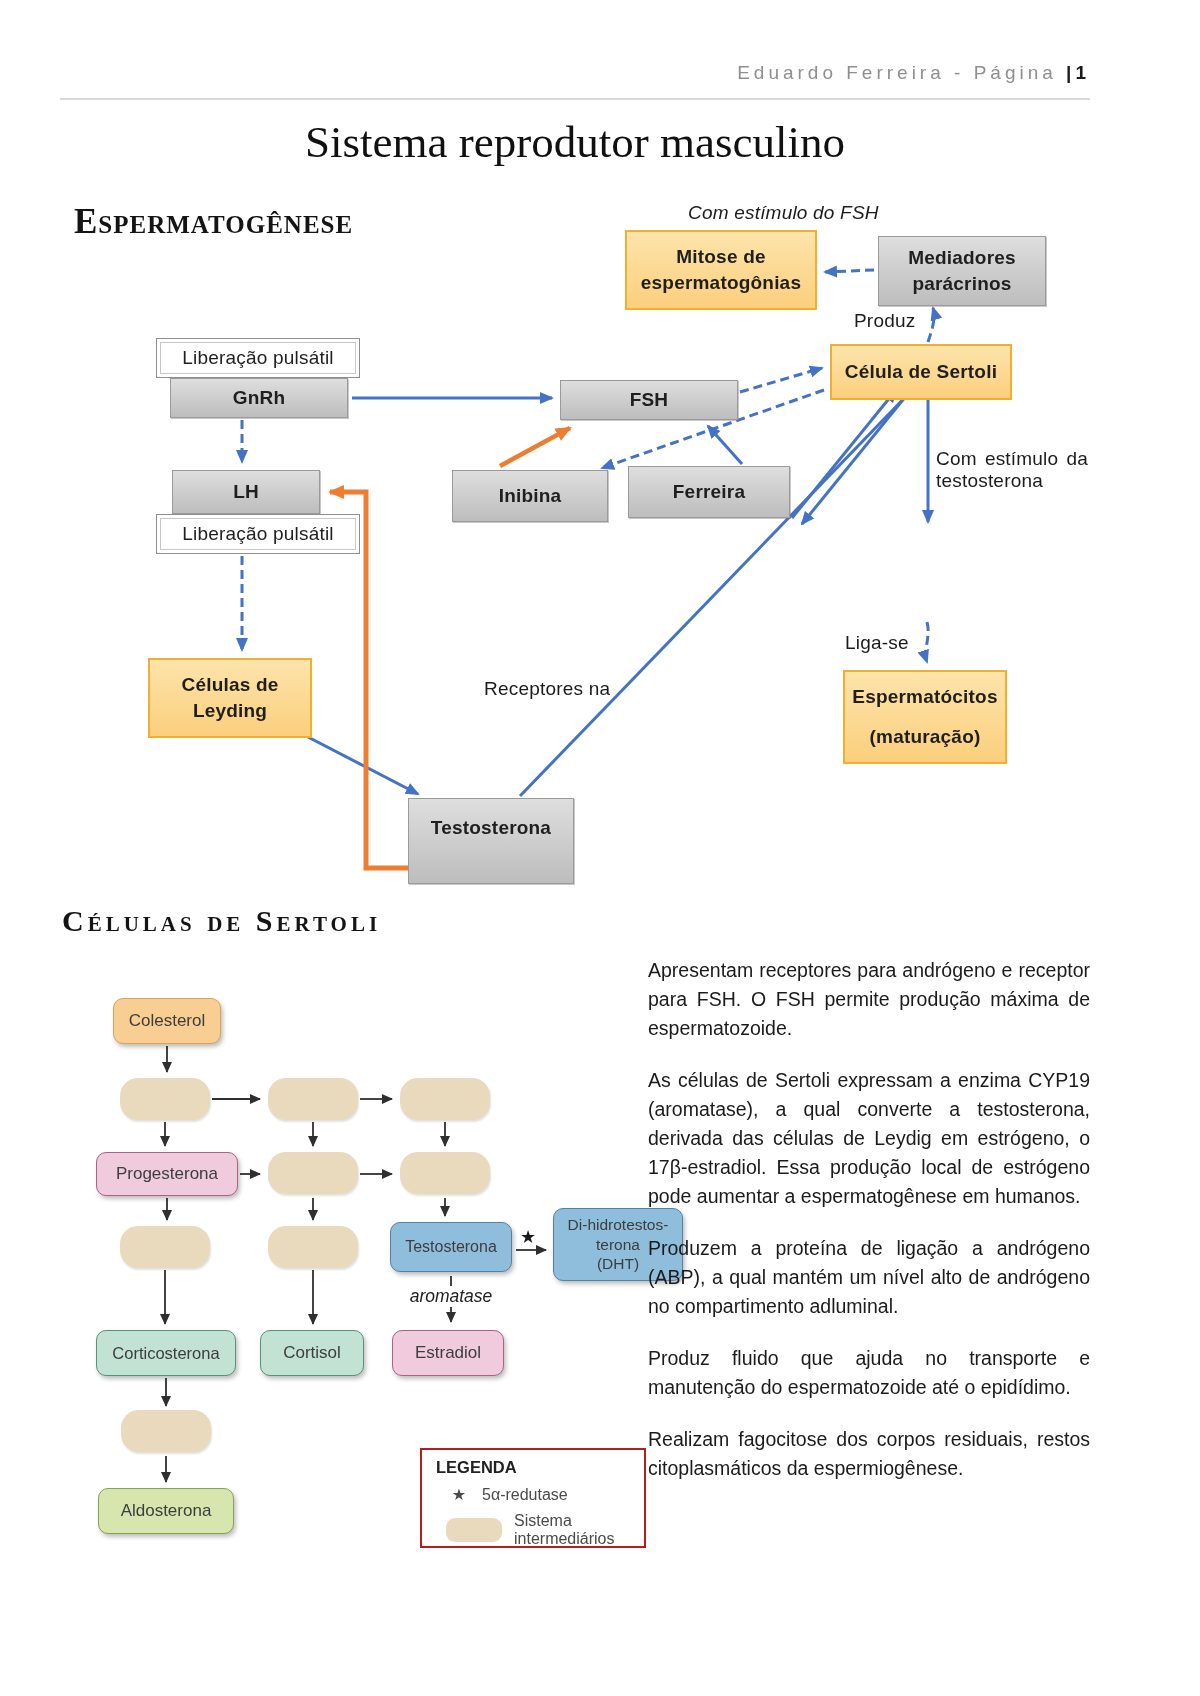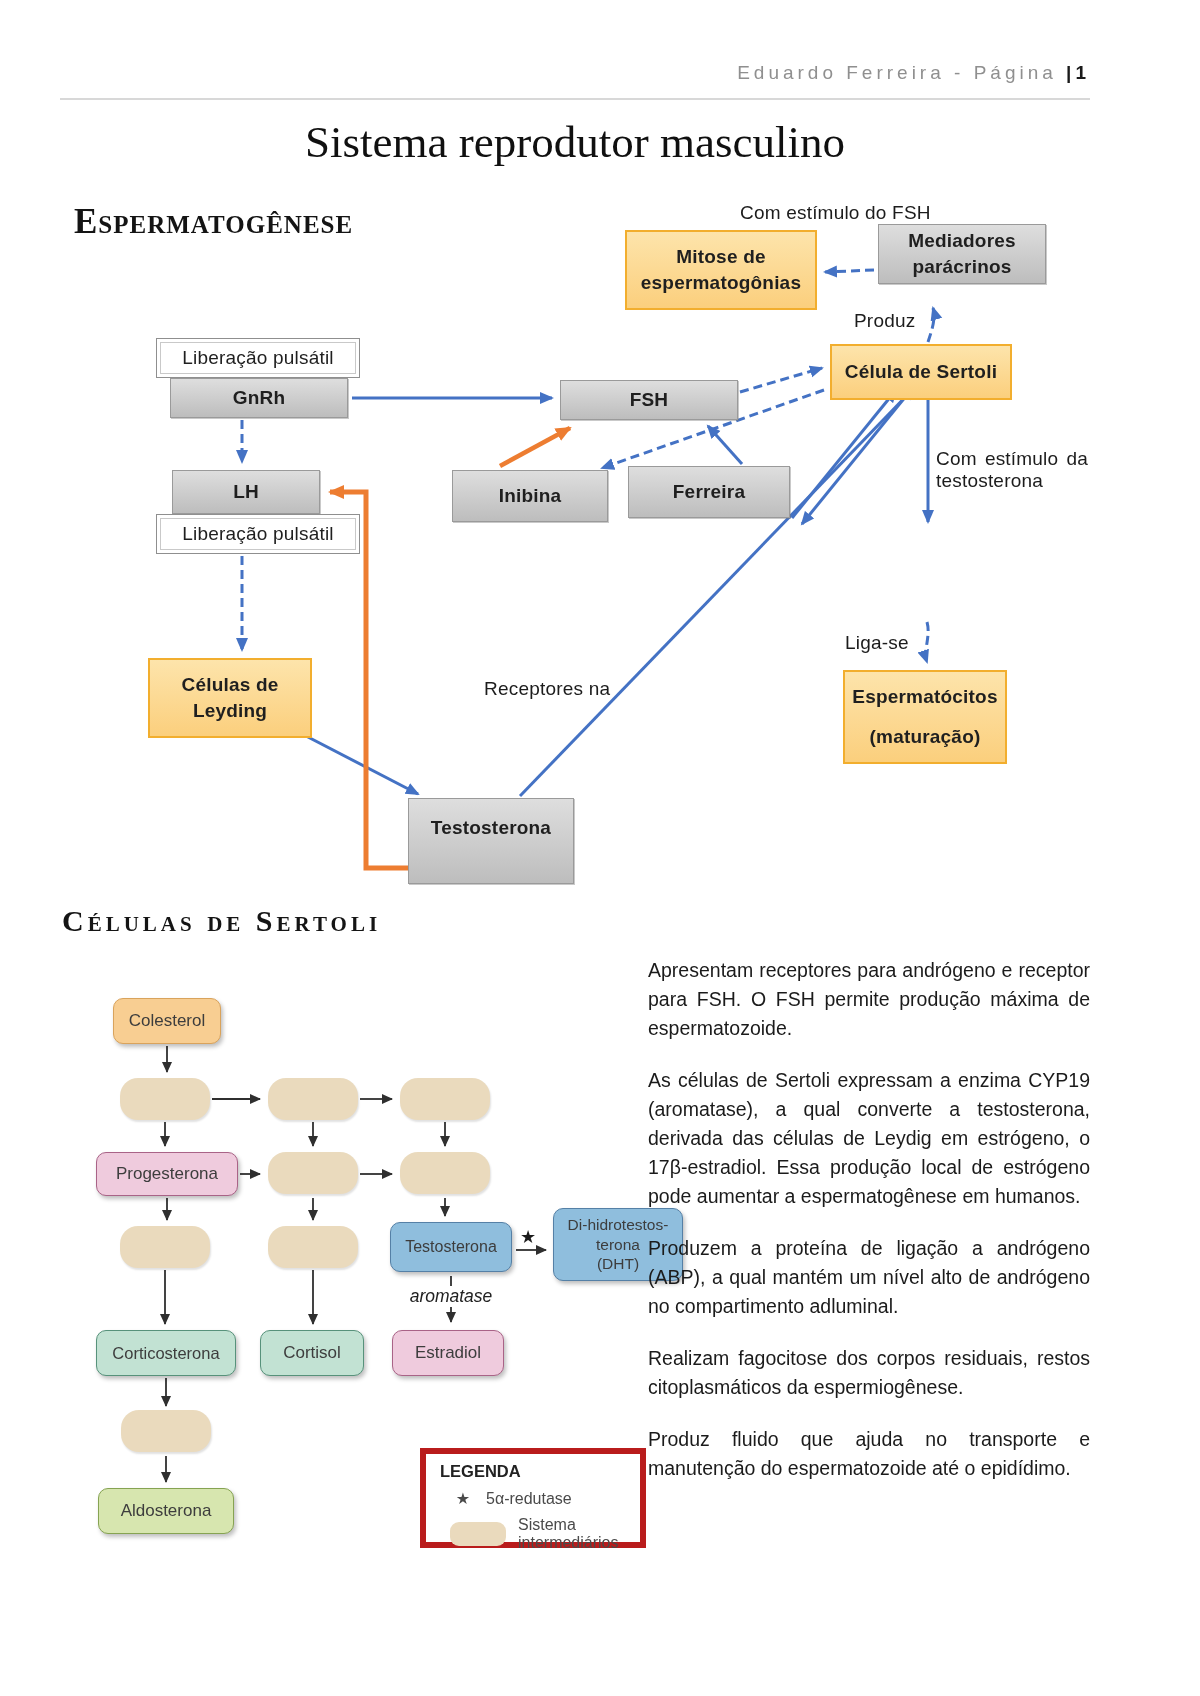--- a/index.html
+++ b/index.html
@@ -35,21 +35,21 @@
   .pw-blob{position:absolute;background:#eadabd;border-radius:18px;
            box-shadow:1px 2px 2px rgba(0,0,0,.12);}
   .pw-chol{background:#f8ce92;border-color:#d9a35c;}
   .pw-pink{background:#efcbdd;border-color:#a96387;}
   .pw-blue{background:#8fbedd;border-color:#5580a6;}
   .pw-teal{background:#c2e2d3;border-color:#57927b;}
   .pw-green{background:#d7e6af;border-color:#86a352;}
   .pw-label{position:absolute;font-size:17.5px;color:#222;background:#fff;padding:0 3px;}
   .pw-star{position:absolute;font-size:18px;color:#1b1b1b;}
   .legend{position:absolute;left:420px;top:1448px;width:226px;height:100px;
-          border:6px solid #b91c1c;background:#fff;box-sizing:border-box;padding:8px 0 0 14px;}
+          border:2px solid #b91c1c;background:#fff;box-sizing:border-box;padding:8px 0 0 14px;}
   .legend .lg-title{font-size:16.5px;font-weight:bold;color:#222;}
   .legend .lg-row{display:flex;align-items:center;margin-top:8px;font-size:16px;color:#4a4a4a;}
   .legend .lg-sym{width:46px;text-align:center;flex:none;}
   .legend .lg-blob{width:56px;height:24px;background:#eadabd;border-radius:9px;
                    margin:0 12px 0 10px;flex:none;}
   
   .copy{position:absolute;left:648px;top:956px;width:442px;}
   .copy p{margin:0 0 23px;font-size:19.5px;line-height:29px;text-align:justify;color:#1b1b1b;}
   svg.overlay{position:absolute;left:0;top:0;z-index:0;}
   .zi{z-index:1;}
@@ -115,28 +115,28 @@
       <line x1="445" y1="1198" x2="445" y2="1216" marker-end="url(#mk)"></line>
       <line x1="516" y1="1250" x2="546" y2="1250" marker-end="url(#mk)"></line>
       <line x1="451" y1="1276" x2="451" y2="1322" marker-end="url(#mk)"></line>
       <line x1="165" y1="1270" x2="165" y2="1324" marker-end="url(#mk)"></line>
       <line x1="313" y1="1270" x2="313" y2="1324" marker-end="url(#mk)"></line>
       <line x1="166" y1="1378" x2="166" y2="1406" marker-end="url(#mk)"></line>
       <line x1="166" y1="1456" x2="166" y2="1482" marker-end="url(#mk)"></line>
     </g>
   </svg>
 
-  <div class="fc-note zi" style="left:740px;top:202px;">Com estímulo do FSH</div>
+  <div class="fc-note zi" style="left:688px;top:202px;font-style:italic;">Com estímulo do FSH</div>
   <div class="fc-note zi" style="left:854px;top:310px;">Produz</div>
   <div class="fc-note zi" style="left:936px;top:448px;width:152px;text-align:justify;">Com estímulo da testosterona</div>
   <div class="fc-note zi" style="left:845px;top:632px;">Liga-se</div>
   <div class="fc-note zi" style="left:484px;top:678px;">Receptores na</div>
 
   <div class="fc-box fc-orange zi" style="left:625px;top:230px;width:192px;height:80px;">Mitose de espermatogônias</div>
-  <div class="fc-box fc-gray zi" style="left:878px;top:224px;width:168px;height:60px;">Mediadores parácrinos</div>
+  <div class="fc-box fc-gray zi" style="left:878px;top:236px;width:168px;height:70px;">Mediadores parácrinos</div>
   <div class="fc-box fc-orange zi" style="left:830px;top:344px;width:182px;height:56px;">Célula de Sertoli</div>
   <div class="fc-box fc-white zi" style="left:156px;top:338px;width:204px;height:40px;">Liberação pulsátil</div>
   <div class="fc-box fc-gray zi" style="left:170px;top:378px;width:178px;height:40px;">GnRh</div>
   <div class="fc-box fc-gray zi" style="left:560px;top:380px;width:178px;height:40px;">FSH</div>
   <div class="fc-box fc-gray zi" style="left:172px;top:470px;width:148px;height:44px;">LH</div>
   <div class="fc-box fc-white zi" style="left:156px;top:514px;width:204px;height:40px;">Liberação pulsátil</div>
   <div class="fc-box fc-gray zi" style="left:452px;top:470px;width:156px;height:52px;">Inibina</div>
   <div class="fc-box fc-gray zi" style="left:628px;top:466px;width:162px;height:52px;">Ferreira</div>
   <div class="fc-box fc-orange zi" style="left:843px;top:670px;width:164px;height:94px;flex-direction:column;gap:14px;">
     <span>Espermatócitos</span>
@@ -177,17 +177,17 @@
     <div class="lg-row">
       <span class="lg-blob"></span>
       <span>Sistema intermediários</span>
     </div>
   </div>
 
   <div class="copy zi">
     <p>Apresentam receptores para andrógeno e receptor para FSH. O FSH permite produção máxima de espermatozoide.</p>
     <p>As células de Sertoli expressam a enzima CYP19 (aromatase), a qual converte a testosterona, derivada das células de Leydig em estrógeno, o 17β-estradiol. Essa produção local de estrógeno pode aumentar a espermatogênese em humanos.</p>
     <p>Produzem a proteína de ligação a andrógeno (ABP), a qual mantém um nível alto de andrógeno no compartimento adluminal.</p>
+    <p>Produz fluido que ajuda no transporte e manutenção do espermatozoide até o epidídimo.</p>
     <p>Realizam fagocitose dos corpos residuais, restos citoplasmáticos da espermiogênese.</p>
-    <p>Produz fluido que ajuda no transporte e manutenção do espermatozoide até o epidídimo.</p>
   </div>
 
 </div>
 
 </body></html>

